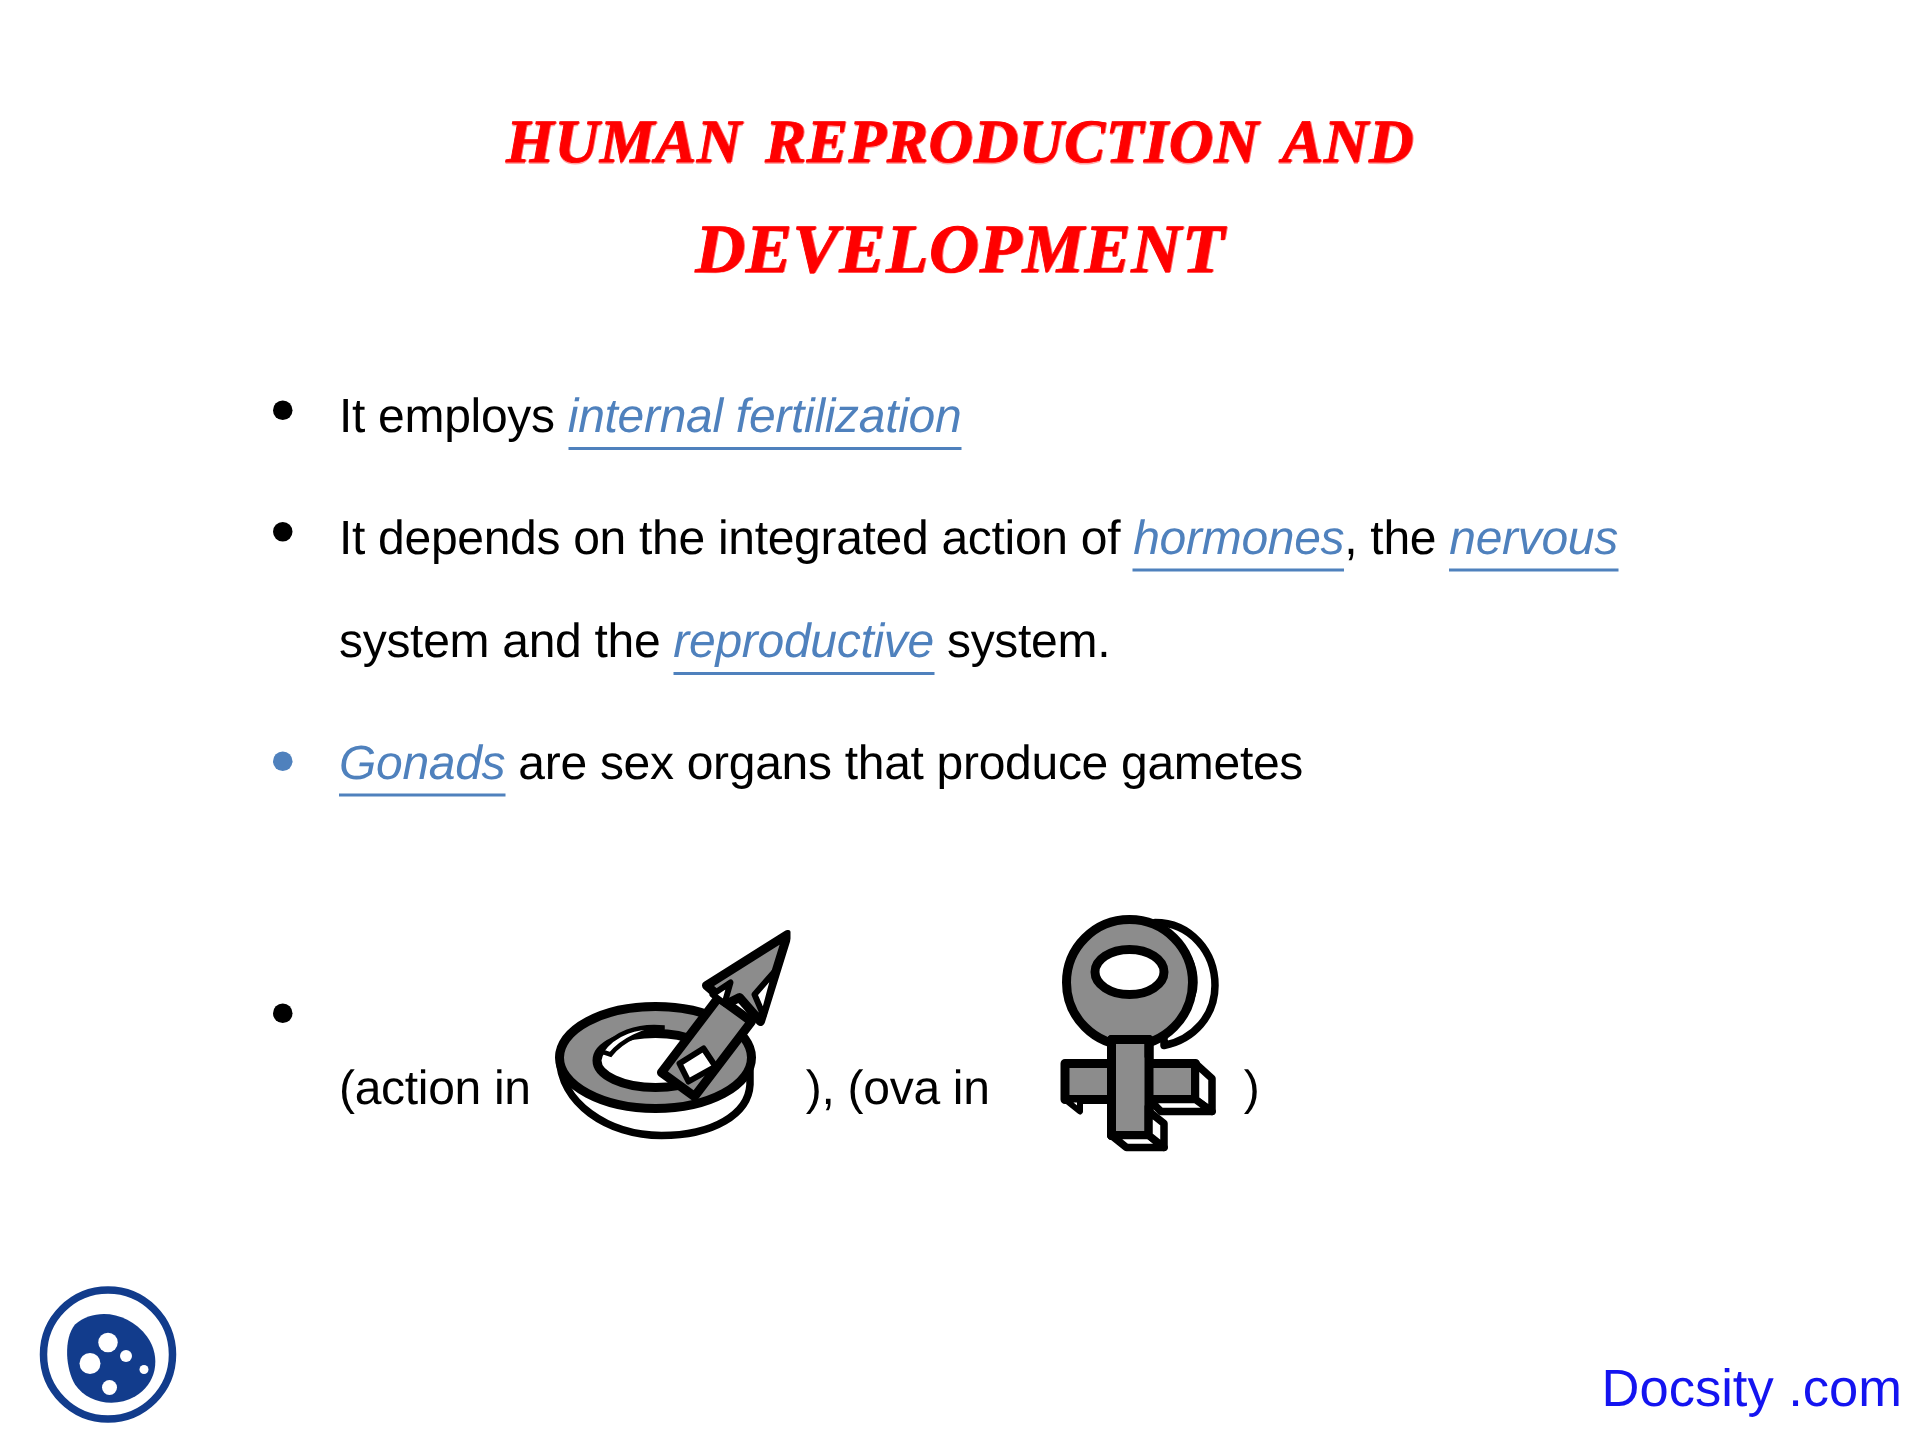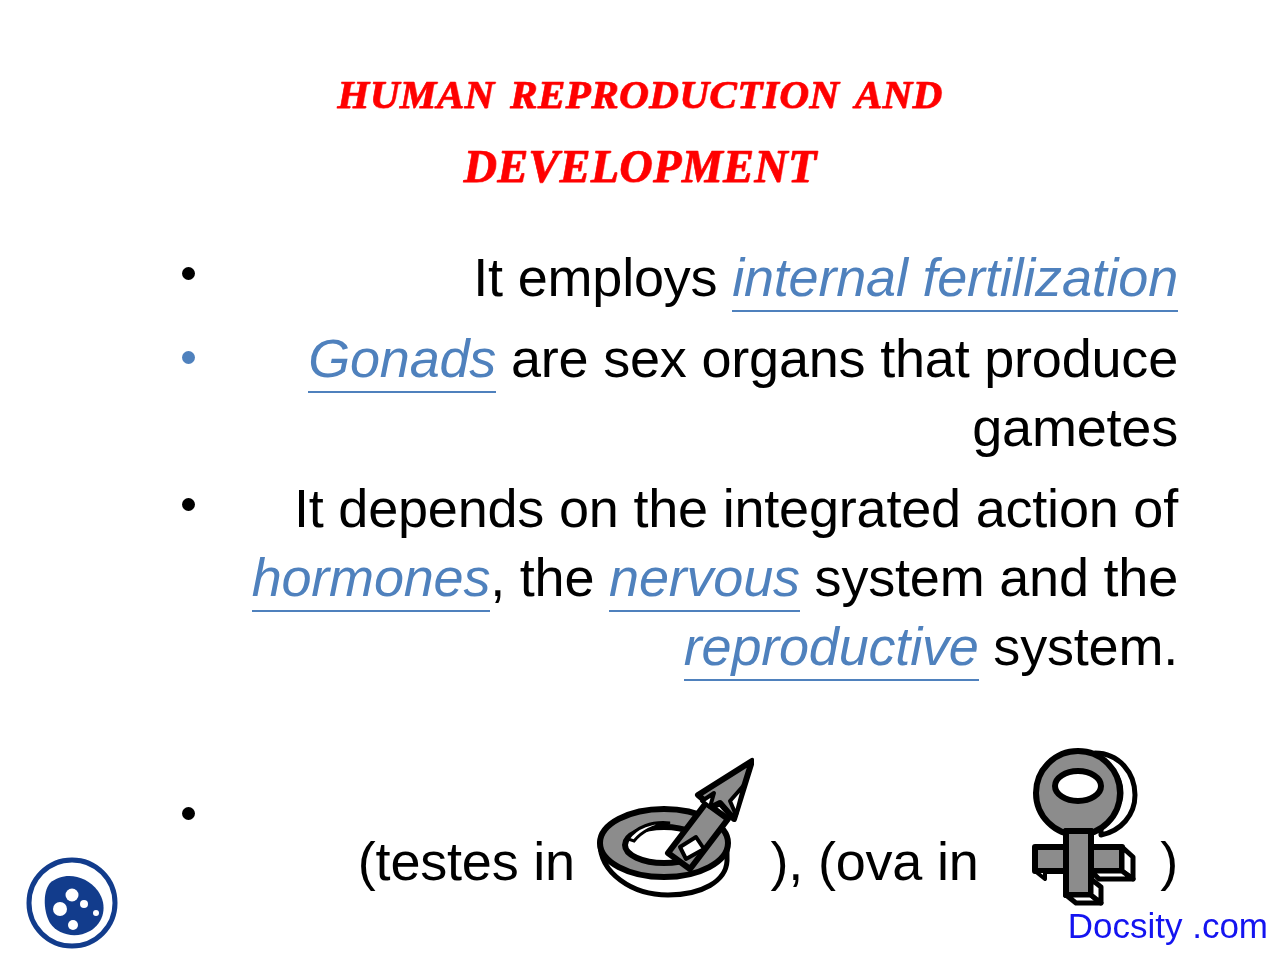--- a/index.html
+++ b/index.html
@@ -63,25 +63,24 @@
     background: #000000;
   }
   .bullet-dot.accent {
     background: #4f81bd;
     width: 13px;
     height: 13px;
     top: 27px;
   }
   .bullet-text {
     font-family: "Liberation Sans", sans-serif;
-    font-size: 54px;
+    font-size: 32px;
     line-height: 69px;
     color: #000000;
     letter-spacing: -0.2px;
-    text-align: right;
   }
   .term {
     color: #4f81bd;
     font-style: italic;
     border-bottom: 2.5px solid #4f81bd;
     padding-bottom: 3px;
   }
 
   
   #row-1 { margin-bottom: 12px; }
@@ -136,33 +135,33 @@
     <span id="title-line-2">Development</span>
   </div>
 
   <div id="bullets">
 
     <div class="bullet-row" id="row-1">
       <span class="bullet-dot"></span>
       <div class="bullet-text"><span>It employs </span><span class="term">internal fertilization</span></div>
     </div>
 
+    <div class="bullet-row" id="row-2">
+      <span class="bullet-dot"></span>
+      <div class="bullet-text"><span>It depends on the integrated action of </span><span class="term">hormones</span><span>, the </span><span class="term">nervous</span><span> system and the </span><span class="term">reproductive</span><span> system.</span></div>
+    </div>
+
     <div class="bullet-row" id="row-3">
       <span class="bullet-dot accent"></span>
       <div class="bullet-text"><span class="term">Gonads</span><span> are sex organs that produce gametes</span></div>
     </div>
 
-    <div class="bullet-row" id="row-2">
-      <span class="bullet-dot"></span>
-      <div class="bullet-text"><span>It depends on the integrated action of </span><span class="term">hormones</span><span>, the </span><span class="term">nervous</span><span> system and the </span><span class="term">reproductive</span><span> system.</span></div>
-    </div>
-
     <div class="bullet-row" id="row-4">
       <span class="bullet-dot"></span>
-      <div class="bullet-text"><span>(testes in </span><span class="symbol" id="male-symbol">
+      <div class="bullet-text"><span>(action in </span><span class="symbol" id="male-symbol">
           <svg viewBox="0 0 160 150" width="160" height="150" aria-hidden="true">
 
             <path d="M6 88 C6 118 38 140 74 140 C108 140 132 126 133 106
                      L133 84 C128 104 104 118 74 118 C40 118 10 104 6 86 Z" fill="#ffffff" stroke="#000000" stroke-width="5" stroke-linejoin="round"></path>
 
             <ellipse cx="70" cy="88" rx="64" ry="34" fill="#8C8C8C" stroke="#000000" stroke-width="6"></ellipse>
 
             <ellipse cx="70" cy="90" rx="39" ry="18" fill="#ffffff" stroke="#000000" stroke-width="6"></ellipse>
 
             <path d="M34 84 C42 72 58 66 76 68 C62 70 48 76 40 86 Z" fill="#ffffff" stroke="#000000" stroke-width="3"></path>

